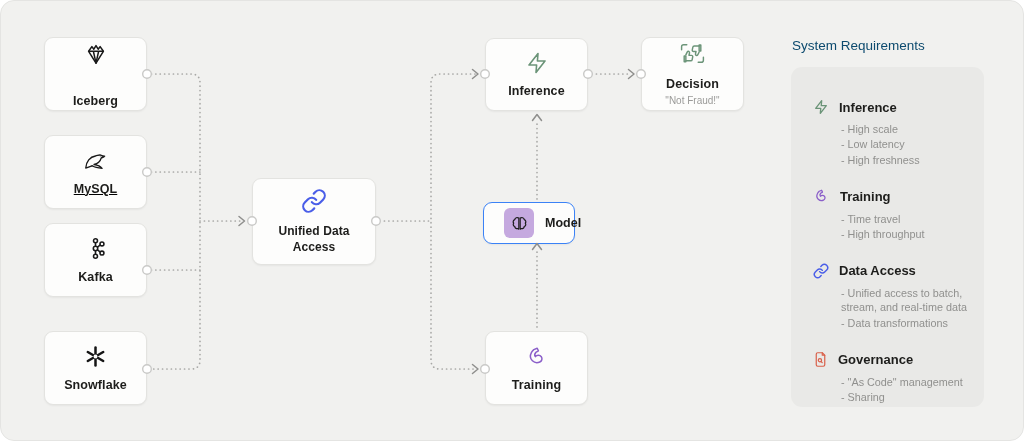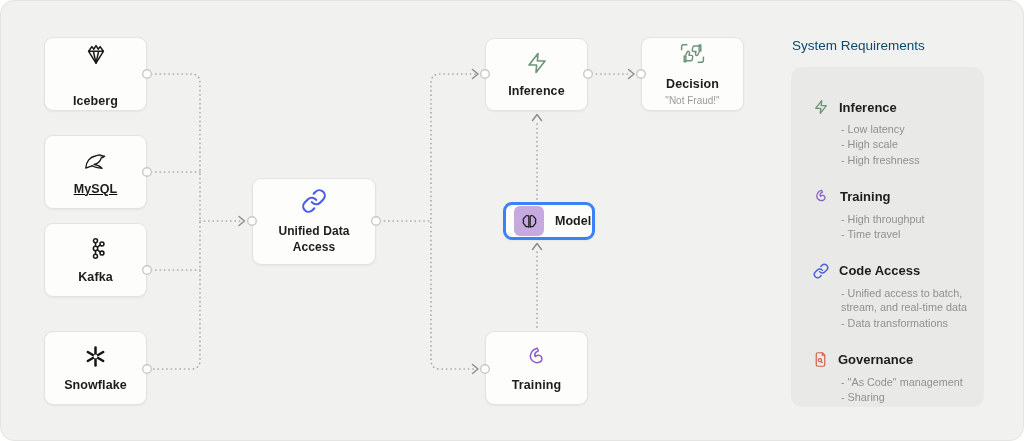--- a/index.html
+++ b/index.html
@@ -12,23 +12,23 @@
         align-items:center;justify-content:center;gap:9px;z-index:2;box-sizing:border-box;}
   .node .label{font-size:12.5px;font-weight:700;color:#1d1d1b;letter-spacing:.1px;}
   .src{width:103px;height:74px;}
   .uda{left:251px;top:177px;width:124px;height:87px;gap:10px;align-items:center;}
   .uda .label{text-align:center;line-height:1.3;font-size:12px;padding:0 12px;}
   .inference{left:484px;top:37px;width:103px;height:73px;}
   .training{left:484px;top:330px;width:103px;height:74px;}
   .decision{left:640px;top:36px;width:103px;height:74px;gap:4px;}
   .decision .label{margin-top:8px;}
   .sub{font-size:10px;color:#9b9b99;}
-  .model{position:absolute;left:502px;top:201px;width:92px;height:38px;background:#fdfdfc;
-         border:3px solid #3b82f6;border-radius:9px;box-shadow:0 1px 2px rgba(0,0,0,.05);
-         display:flex;flex-direction:row;align-items:center;gap:11px;padding:8px;z-index:2;box-sizing:border-box;}
+  .model{position:absolute;left:482px;top:201px;width:92px;height:38px;background:#fdfdfc;
+         border:1px solid #3b82f6;border-radius:9px;box-shadow:0 1px 2px rgba(0,0,0,.05);
+         display:flex;flex-direction:row;align-items:center;gap:11px;padding:20px;z-index:2;box-sizing:border-box;}
   .model-tile{width:30px;height:30px;border-radius:6px;background:#c5a9df;display:flex;
               align-items:center;justify-content:center;flex:0 0 auto;}
   .model .label{font-size:12.5px;font-weight:700;color:#1d1d1b;}
 
   .side-title{position:absolute;left:791px;top:37px;font-size:13.5px;font-weight:500;color:#0c4a6e;z-index:2;}
   .panel{position:absolute;left:790px;top:66px;width:193px;height:340px;background:#e9e9e7;
          border-radius:11px;z-index:2;box-sizing:border-box;padding:32px 16px 0 22px;}
   .sec{margin-bottom:21px;}
   .sec-head{display:flex;align-items:center;gap:10px;margin-bottom:7px;}
   .sec-head .t{font-size:13px;font-weight:700;color:#1d1d1b;}
@@ -189,50 +189,50 @@
     <div class="sec">
       <div class="sec-head">
         <span class="icon">
           <svg width="16" height="16" viewBox="0 0 24 24" fill="none" stroke="#6b9478" stroke-width="2" stroke-linejoin="round">
             <polygon points="13 2.5 4 14 11.6 14 11 21.5 20 10 12.4 10"></polygon>
           </svg>
         </span>
         <span class="t">Inference</span>
       </div>
       <div class="bullets">
+        <div class="bullet">- High scale</div>
         <div class="bullet">- Low latency</div>
-        <div class="bullet">- High scale</div>
         <div class="bullet">- High freshness</div>
       </div>
     </div>
 
     <div class="sec">
       <div class="sec-head">
         <span class="icon">
           <svg width="17" height="17" viewBox="0 0 24 24" fill="none" stroke="#8b5fc9" stroke-width="1.8" stroke-linecap="round" stroke-linejoin="round">
             <path d="M8.8 4.6 L12.2 3.2 L13.4 5.8 L10.8 7.4 C9.6 8.8 9.4 10.4 10.4 11.6 C12 9.8 14.9 9.9 16.3 11.8 C17.6 13.6 16.9 16.1 14.8 17 C12.3 18.1 9.3 17.6 7.4 15.8 C5.2 13.7 5 10.2 6.5 7.4 C7.1 6.3 7.9 5.4 8.8 4.6 Z"></path>
           </svg>
         </span>
         <span class="t">Training</span>
       </div>
       <div class="bullets">
+        <div class="bullet">- Time travel</div>
         <div class="bullet">- High throughput</div>
-        <div class="bullet">- Time travel</div>
       </div>
     </div>
 
     <div class="sec">
       <div class="sec-head">
         <span class="icon">
           <svg width="16" height="16" viewBox="0 0 24 24" fill="none" stroke="#4a5ee8" stroke-width="2.2" stroke-linecap="round" stroke-linejoin="round">
             <path d="M10 13a5 5 0 0 0 7.54.54l3-3a5 5 0 0 0-7.07-7.07l-1.72 1.71"></path>
             <path d="M14 11a5 5 0 0 0-7.54-.54l-3 3a5 5 0 0 0 7.07 7.07l1.71-1.71"></path>
           </svg>
         </span>
-        <span class="t">Code Access</span>
+        <span class="t">Data Access</span>
       </div>
       <div class="bullets">
         <div class="bullet">- Unified access to batch, stream, and real-time data</div>
         <div class="bullet">- Data transformations</div>
       </div>
     </div>
 
     <div class="sec">
       <div class="sec-head">
         <span class="icon">

